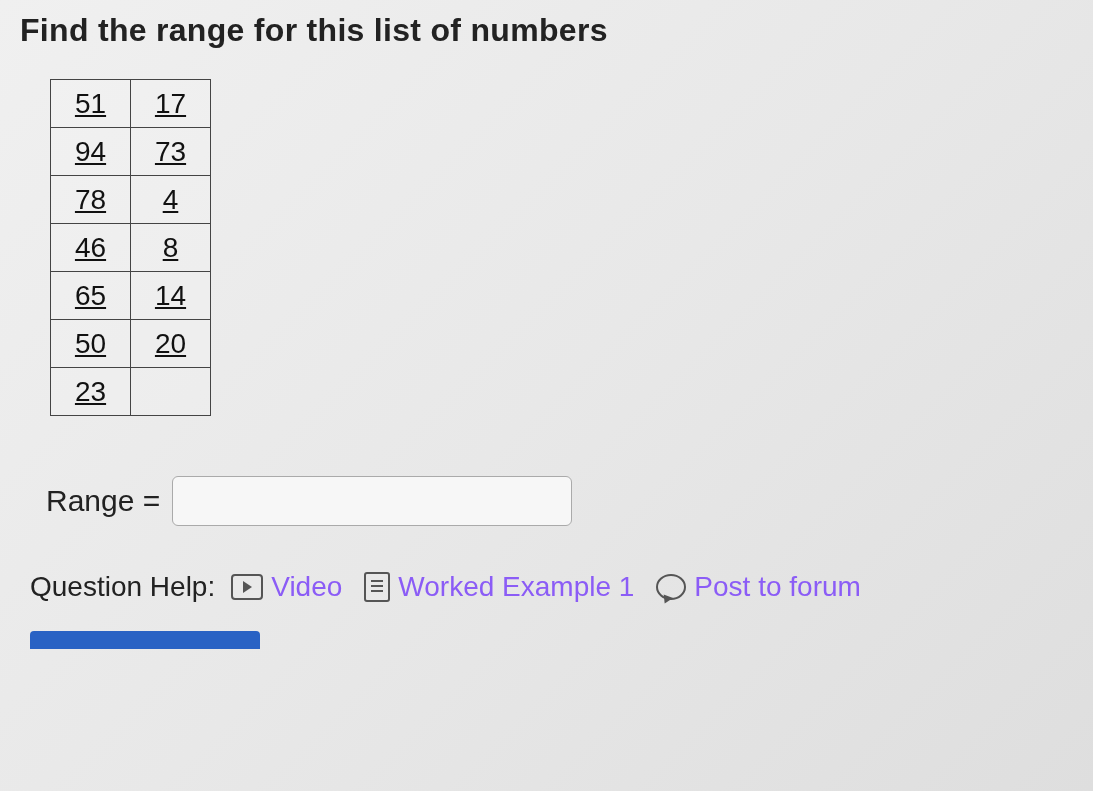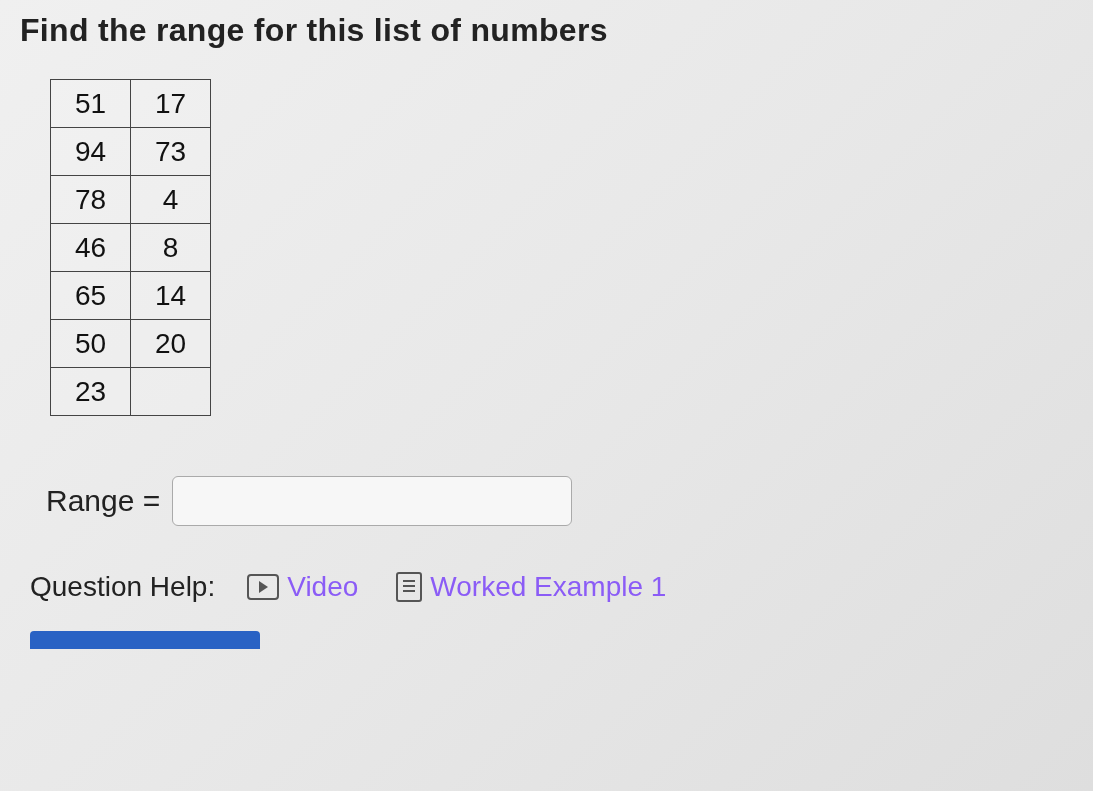--- a/index.html
+++ b/index.html
@@ -32,20 +32,21 @@
     }
     .data-table td {
       border: 1px solid #444;
       width: 80px;
       height: 48px;
       text-align: center;
       font-size: 28px;
       color: #111;
       background: rgba(255,255,255,0.15);
       padding: 0 10px;
+      text-decoration: underline;
     }
     .data-table td.empty {
       background: rgba(255,255,255,0.1);
     }
     .answer-row {
       display: flex;
       align-items: center;
       margin-left: 26px;
       margin-bottom: 45px;
     }
@@ -62,21 +63,21 @@
       background: #f7f7f7;
       font-size: 24px;
       padding: 0 10px;
     }
     .help-row {
       display: flex;
       align-items: center;
       margin-left: 10px;
       font-size: 28px;
       color: #222;
-      gap: 22px;
+      gap: 6px;
       flex-wrap: wrap;
     }
     .help-label {
       margin-right: 10px;
     }
     .help-link {
       display: inline-flex;
       align-items: center;
       color: #8b5cf6;
       text-decoration: none;
@@ -208,16 +209,22 @@
       <span>Video</span>
     </a>
 
     <a class="help-link">
       <span class="help-icon">
           <span class="icon-doc"></span>
         </span>
       <span>Worked Example 1</span>
     </a>
 
+    <a class="help-link">
+      <span class="help-icon">
+          <span class="icon-chat"></span>
+        </span>
+      <span>Post to forum</span>
+    </a>
   </div>
 
   <div class="submit-btn"></div>
 </div>
 
 </body></html>

